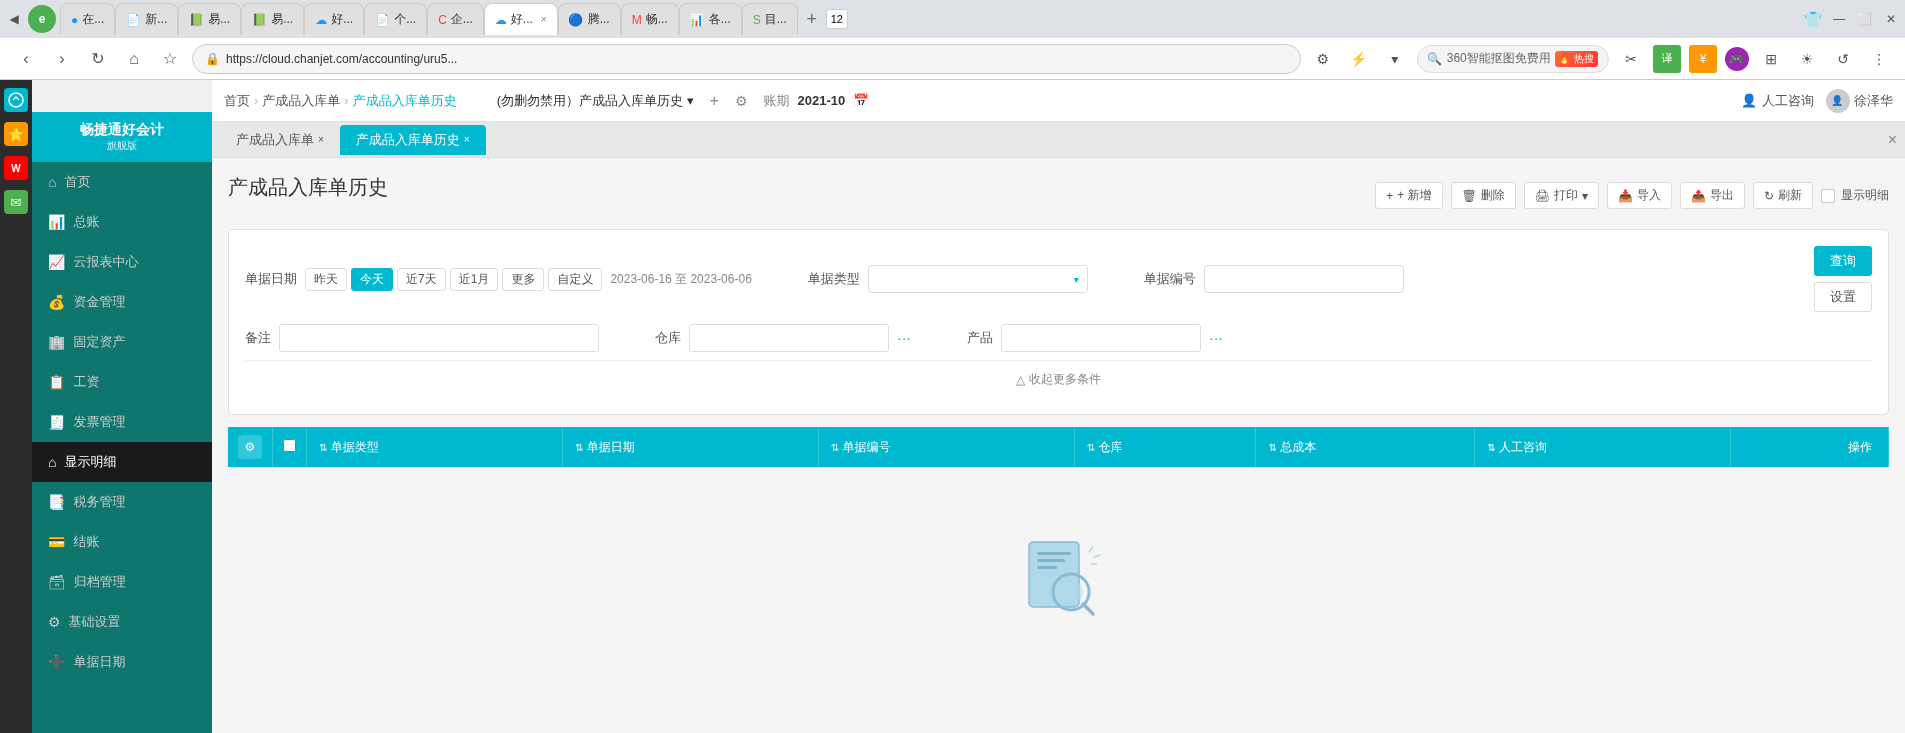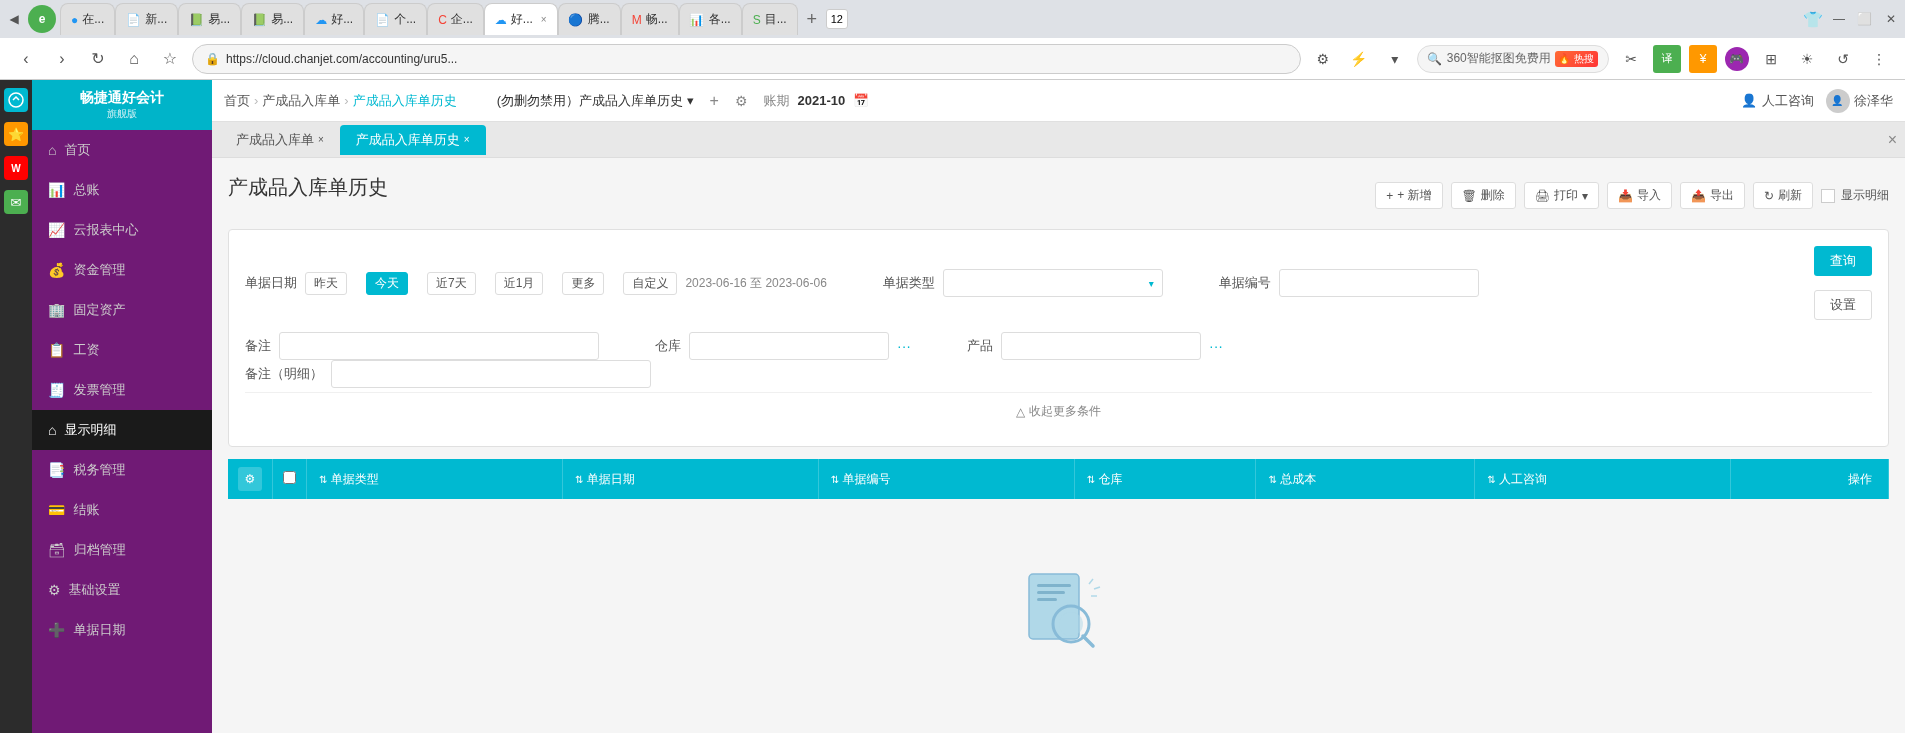--- a/index.html
+++ b/index.html
@@ -27,21 +27,21 @@
 
     
     .app-layout { display: flex; height: calc(733px - 80px); }
     .app-icon-bar { width: 32px; background: #2c2c2c; display: flex; flex-direction: column; align-items: center; padding: 8px 0; gap: 10px; }
     .app-icon { width: 24px; height: 24px; border-radius: 4px; display: flex; align-items: center; justify-content: center; cursor: pointer; font-size: 13px; }
 
     
     .main-app { display: flex; flex: 1; }
 
     
-    .left-sidebar { width: 180px; background: #701a75; color: #ccc; flex-shrink: 0; }
+    .left-sidebar { width: 180px; background: #0f766e; color: #ccc; flex-shrink: 0; margin-top: 32px; }
     .sidebar-header { height: 50px; background: #00b4c9; display: flex; flex-direction: column; align-items: center; justify-content: center; padding: 4px; }
     .sidebar-title { color: #fff; font-size: 14px; font-weight: bold; }
     .sidebar-subtitle { color: rgba(255,255,255,0.8); font-size: 10px; }
     .sidebar-item { display: flex; align-items: center; height: 40px; padding: 0 16px; gap: 8px; cursor: pointer; font-size: 13px; color: #ccc; }
     .sidebar-item.active { background: #1a1a1a; color: #fff; }
     .sidebar-item-icon { font-size: 14px; }
 
     
     .content-area { flex: 1; background: #f5f5f5; display: flex; flex-direction: column; overflow: hidden; }
     .content-tabs { display: flex; align-items: center; background: #e8e8e8; border-bottom: 1px solid #ddd; height: 36px; padding: 0 8px; }
@@ -53,21 +53,21 @@
 
     
     .toolbar { display: flex; align-items: center; gap: 8px; margin-bottom: 16px; }
     .toolbar-btn { display: flex; align-items: center; gap: 4px; padding: 4px 10px; background: #fff; border: 1px solid #ddd; border-radius: 3px; font-size: 12px; color: #555; cursor: pointer; }
 
     
     .search-panel { background: #fff; border: 1px solid #e0e0e0; border-radius: 4px; padding: 16px; margin-bottom: 12px; }
     .search-row { display: flex; align-items: center; gap: 16px; margin-bottom: 12px; }
     .search-field { display: flex; align-items: center; gap: 8px; }
     .search-label { font-size: 13px; color: #555; white-space: nowrap; }
-    .date-filter { display: flex; align-items: center; gap: 19px; }
+    .date-filter { display: flex; align-items: center; gap: 4px; }
     .date-btn { padding: 2px 8px; border: 1px solid #ddd; border-radius: 3px; font-size: 12px; cursor: pointer; color: #555; background: #fff; }
     .date-btn.active { background: #00b9d1; color: #fff; border-color: #00b9d1; }
     .date-range { font-size: 12px; color: #888; }
     .search-input { width: 300px; height: 28px; border: 1px solid #ddd; border-radius: 3px; padding: 0 8px; font-size: 12px; }
     .dropdown-input { width: 200px; height: 28px; border: 1px solid #ddd; border-radius: 3px; padding: 0 8px; font-size: 12px; display: flex; align-items: center; justify-content: space-between; cursor: pointer; background: #fff; }
     .dropdown-arrow { color: #00b9d1; font-size: 10px; }
     .dots-btn { color: #00b9d1; cursor: pointer; font-size: 14px; }
     .collapse-btn { display: flex; align-items: center; gap: 4px; font-size: 12px; color: #888; cursor: pointer; padding: 4px 8px; }
 
     
@@ -394,51 +394,45 @@
                 <span></span>
                 <span class="dropdown-arrow">▾</span>
               </div>
             </div>
 
             <div class="search-field" style="margin-left:40px;">
               <span class="search-label">单据编号</span>
               <input class="search-input" type="text" style="width: 200px;">
             </div>
 
-            <div style="margin-left:auto;display:flex;flex-direction:column;gap:14px;">
+            <div style="margin-left:auto;display:flex;flex-direction:column;gap:6px;">
               <button class="query-btn">查询</button>
               <button class="settings-btn">设置</button>
             </div>
           </div>
 
-          <div class="search-row" style="margin-bottom:0;">
+          <div class="search-row" style="margin-bottom:8px;">
             <div class="search-field">
               <span class="search-label">备注</span>
               <input class="search-input" type="text" style="width: 320px;">
             </div>
 
             <div class="search-field" style="margin-left:40px;">
               <span class="search-label">仓库</span>
               <input class="search-input" type="text" style="width: 200px;">
               <span class="dots-btn">···</span>
             </div>
 
             <div class="search-field" style="margin-left:40px;">
               <span class="search-label">产品</span>
               <input class="search-input" type="text" style="width: 200px;">
               <span class="dots-btn">···</span>
             </div>
           </div>
 
-          <div class="search-row" style="margin-bottom:0;">
-            <div class="search-field">
-              <span class="search-label">备注（明细）</span>
-              <input class="search-input" type="text" style="width: 320px;">
-            </div>
-          </div>
 
           <div class="search-section-collapse">
             <div class="collapse-btn">
               <span>△</span>
               <span>收起更多条件</span>
             </div>
           </div>
         </div>
 
         <div style="overflow-x:auto;">

